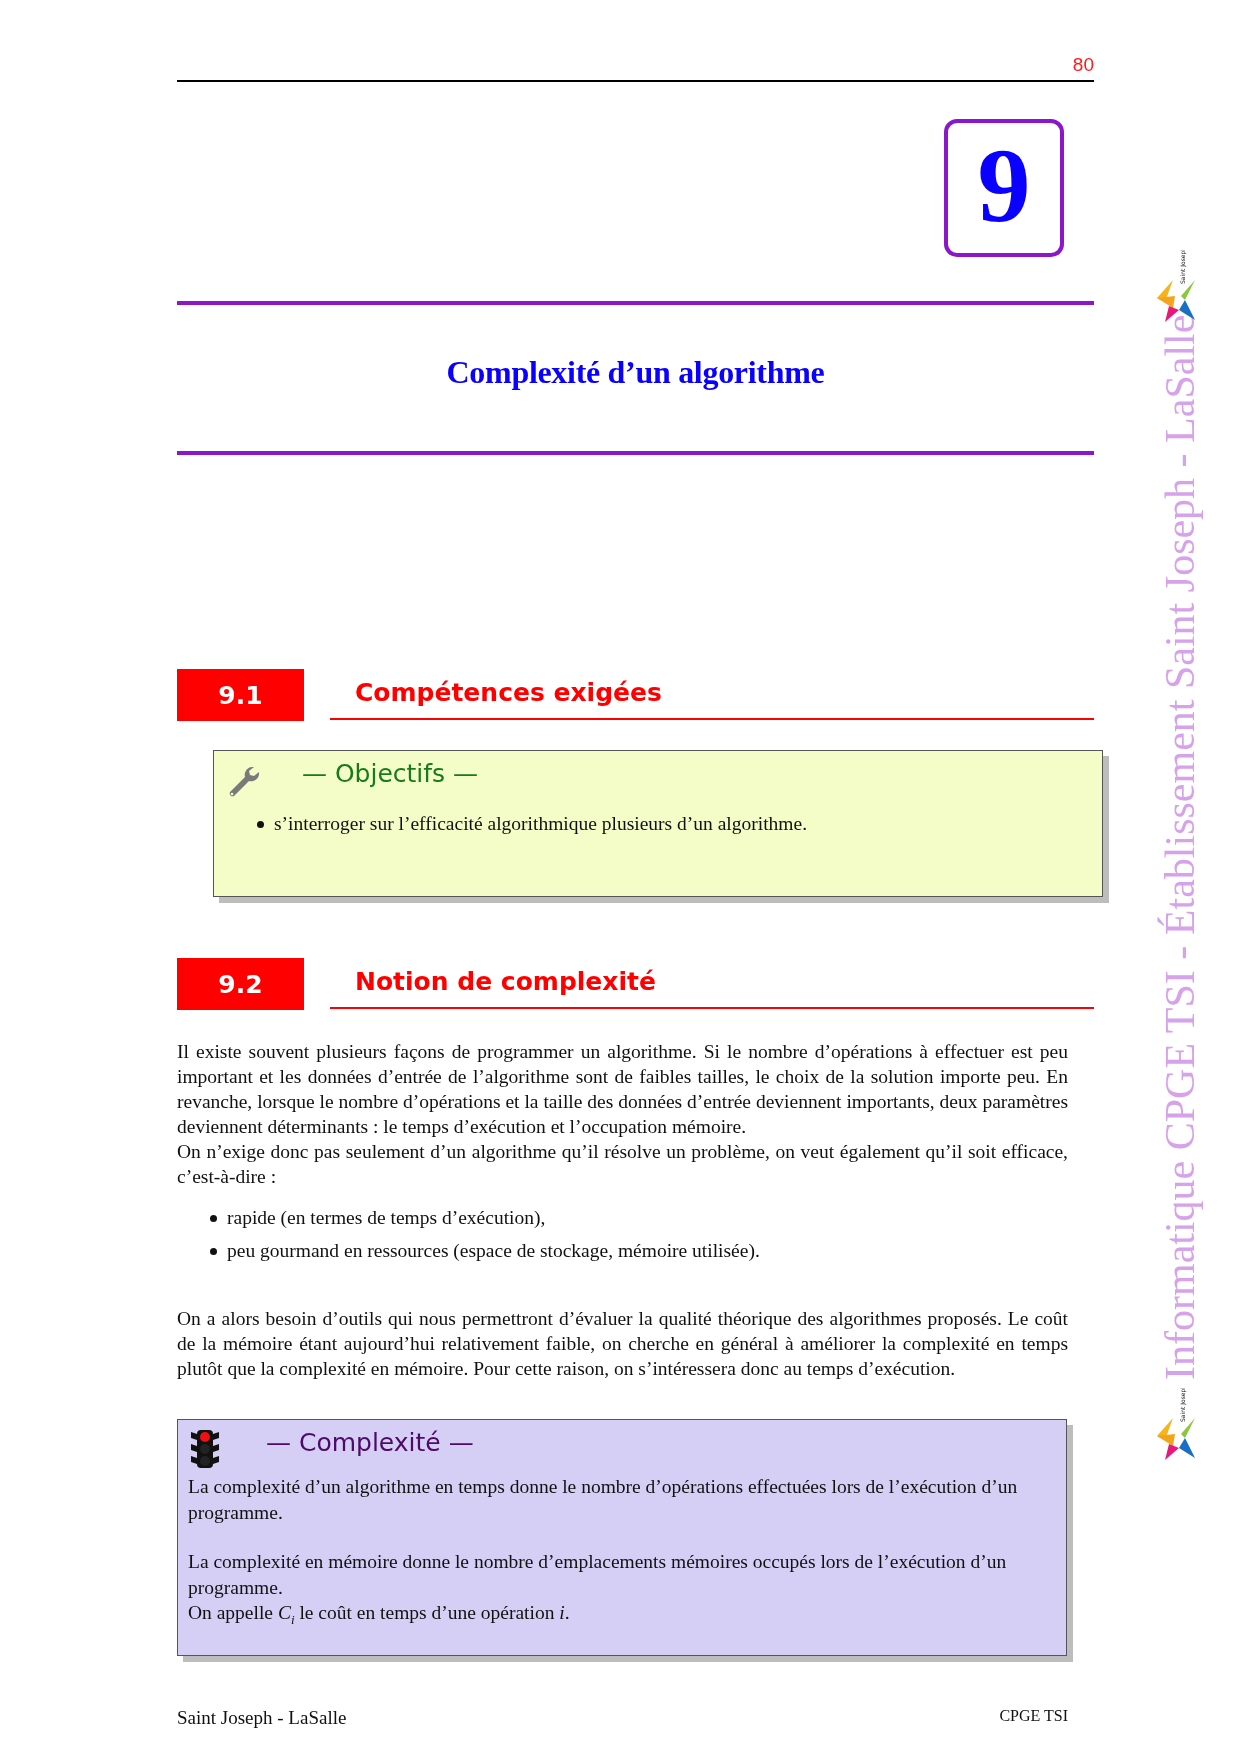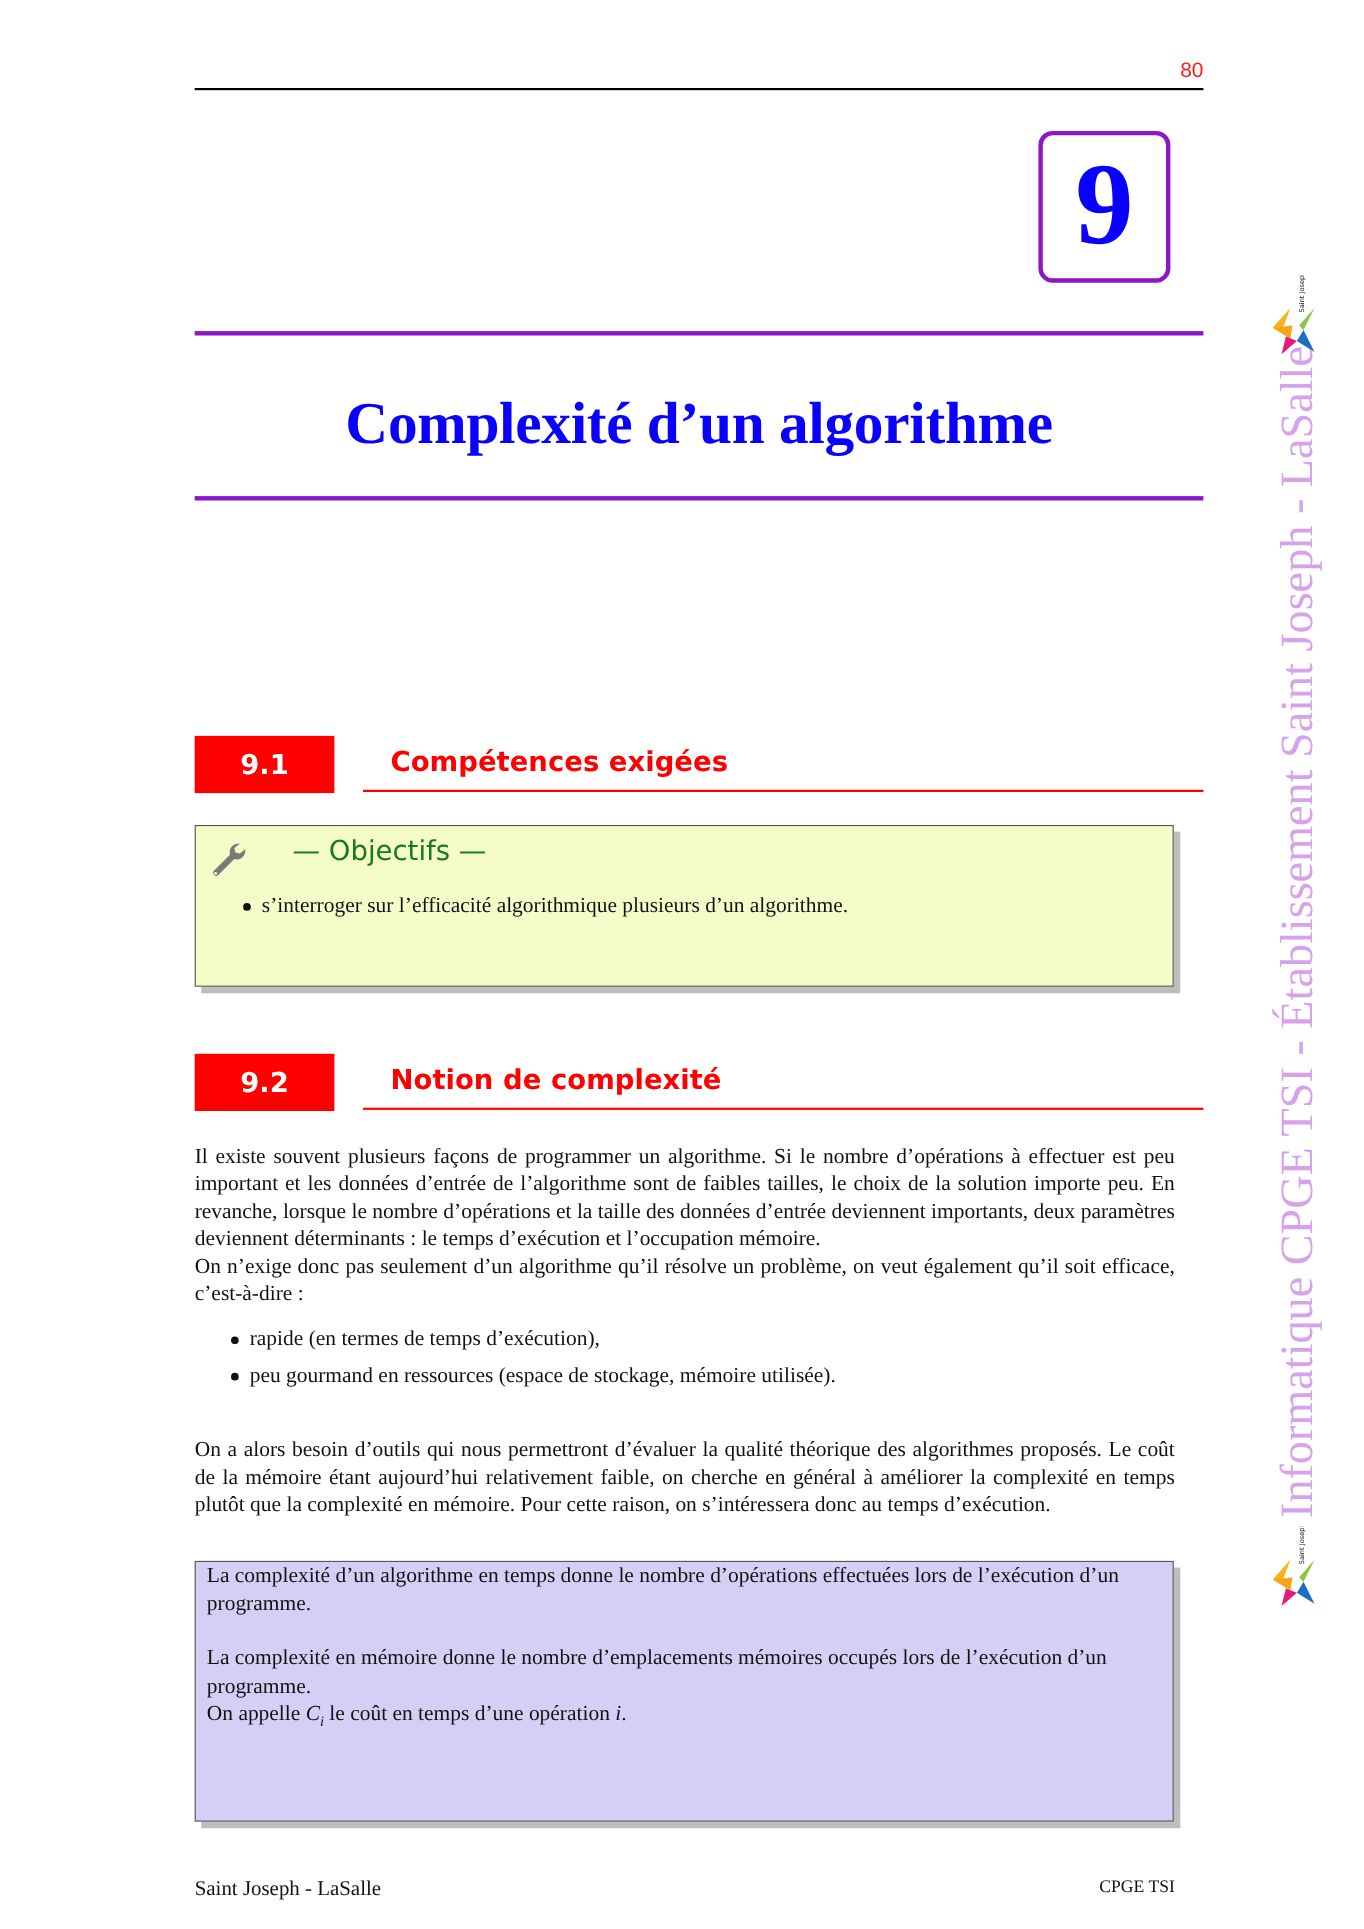--- a/index.html
+++ b/index.html
@@ -12,36 +12,36 @@
   .top-rule { left: 177px; top: 80px; width: 917px; height: 2px; background: #000; }
 
   .chapter-box { left: 944px; top: 119px; width: 120px; height: 138px;
                  border: 4px solid #8c16c9; border-radius: 13px; box-sizing: border-box;
                  display: flex; align-items: center; justify-content: center; }
   .chapter-num { font-family: "Liberation Serif", serif; font-weight: bold; font-size: 106px;
                  color: #0a00ff; line-height: 1; margin-top: -4px; }
 
   .purple-rule { left: 177px; width: 917px; height: 4px; background: #8c16c9; }
   .chapter-title { left: 177px; top: 354px; width: 917px; text-align: center;
-                   font-family: "Liberation Serif", serif; font-weight: bold; font-size: 54px;
+                   font-family: "Liberation Serif", serif; font-weight: bold; font-size: 32px;
                    color: #0a00ff; letter-spacing: -0.3px; }
 
   .section-head { left: 177px; width: 917px; height: 52px; }
   .section-num-box { position: absolute; left: 0; top: 0; width: 127px; height: 52px;
                      background: #ff0000; color: #fff;
                      font-family: "DejaVu Sans", "Liberation Sans", sans-serif; font-weight: bold;
                      font-size: 25px; display: flex; align-items: center; justify-content: center; }
   .section-title { position: absolute; left: 178px; top: 0; height: 48px; line-height: 48px;
                    color: #ff0000; font-family: "DejaVu Sans", "Liberation Sans", sans-serif;
                    font-weight: bold; font-size: 25px; }
   .section-rule { position: absolute; left: 153px; top: 49px; width: 764px; height: 2px; background: #ff0000; }
 
   .callout { left: 177px; width: 890px; box-sizing: border-box; border: 1.5px solid #555;
              box-shadow: 6px 6px 0 #bdbdbd; padding: 0 10px; }
-  .callout-obj { top: 750px; height: 147px; background: #f4fcc8; }
+  .callout-obj { top: 750px; height: 147px; background: #f4fcc8; margin-left: 36px; }
   .callout-cx  { top: 1419px; height: 237px; background: #d5cff6; }
 
   .callout-header { height: 54px; position: relative; }
   .callout-icon { position: absolute; left: 0; top: 12px; width: 38px; height: 38px; }
   .callout-label { position: absolute; left: 78px; top: 8px; font-size: 25px;
                    font-family: "DejaVu Sans", sans-serif; font-weight: normal; }
   .label-green { color: #197a19; }
   .label-purple { color: #4e0a66; }
   .callout p { margin: 0; font-size: 19.5px; line-height: 25.5px; }
   .bullet-list { list-style: none; margin: 0; padding: 0; }
@@ -105,20 +105,32 @@
 <div class="abs para" style="top:1139px;">On n’exige donc pas seulement d’un algorithme qu’il résolve un problème, on veut également qu’il soit efficace, c’est-à-dire :</div>
 
 <ul class="abs bullet-list" style="left:177px; top:1205px; width:891px;">
   <li style="margin-bottom:7px;">rapide (en termes de temps d’exécution),</li>
   <li>peu gourmand en ressources (espace de stockage, mémoire utilisée).</li>
 </ul>
 
 <div class="abs para" style="top:1306px;">On a alors besoin d’outils qui nous permettront d’évaluer la qualité théorique des algorithmes proposés. Le coût de la mémoire étant aujourd’hui relativement faible, on cherche en général à améliorer la complexité en temps plutôt que la complexité en mémoire. Pour cette raison, on s’intéressera donc au temps d’exécution.</div>
 
 <div class="abs callout callout-cx">
+  <div class="callout-header">
+    <span class="callout-icon" style="left:2px; top:8px;">
+      <svg width="30" height="42" viewBox="0 0 30 42">
+        <rect x="7" y="2" width="16" height="38" rx="4" fill="#111"></rect>
+        <path d="M7 6 L1 4 L1 10 L7 12 Z M23 6 L29 4 L29 10 L23 12 Z M7 18 L1 16 L1 22 L7 24 Z M23 18 L29 16 L29 22 L23 24 Z M7 30 L1 28 L1 34 L7 36 Z M23 30 L29 28 L29 34 L23 36 Z" fill="#111"></path>
+        <circle cx="15" cy="9" r="5" fill="#ee1111"></circle>
+        <circle cx="15" cy="21" r="5" fill="#222"></circle>
+        <circle cx="15" cy="33" r="5" fill="#222"></circle>
+      </svg>
+    </span>
+    <span class="callout-label label-purple">— Complexité —</span>
+  </div>
   <p style="margin-top:0px;">La complexité d’un algorithme en temps donne le nombre d’opérations effectuées lors de l’exécution d’un programme.</p>
   <p style="margin-top:24px;">La complexité en mémoire donne le nombre d’emplacements mémoires occupés lors de l’exécution d’un programme.</p>
   <p>
     <span>On appelle </span><span class="math">C</span><sub class="math" style="font-size:13px;">i</sub><span> le coût en temps d’une opération </span><span class="math">i</span><span>.</span>
   </p>
 </div>
 
 <div class="abs footer-left">Saint Joseph - LaSalle</div>
 <div class="abs footer-right">CPGE TSI</div>
 

